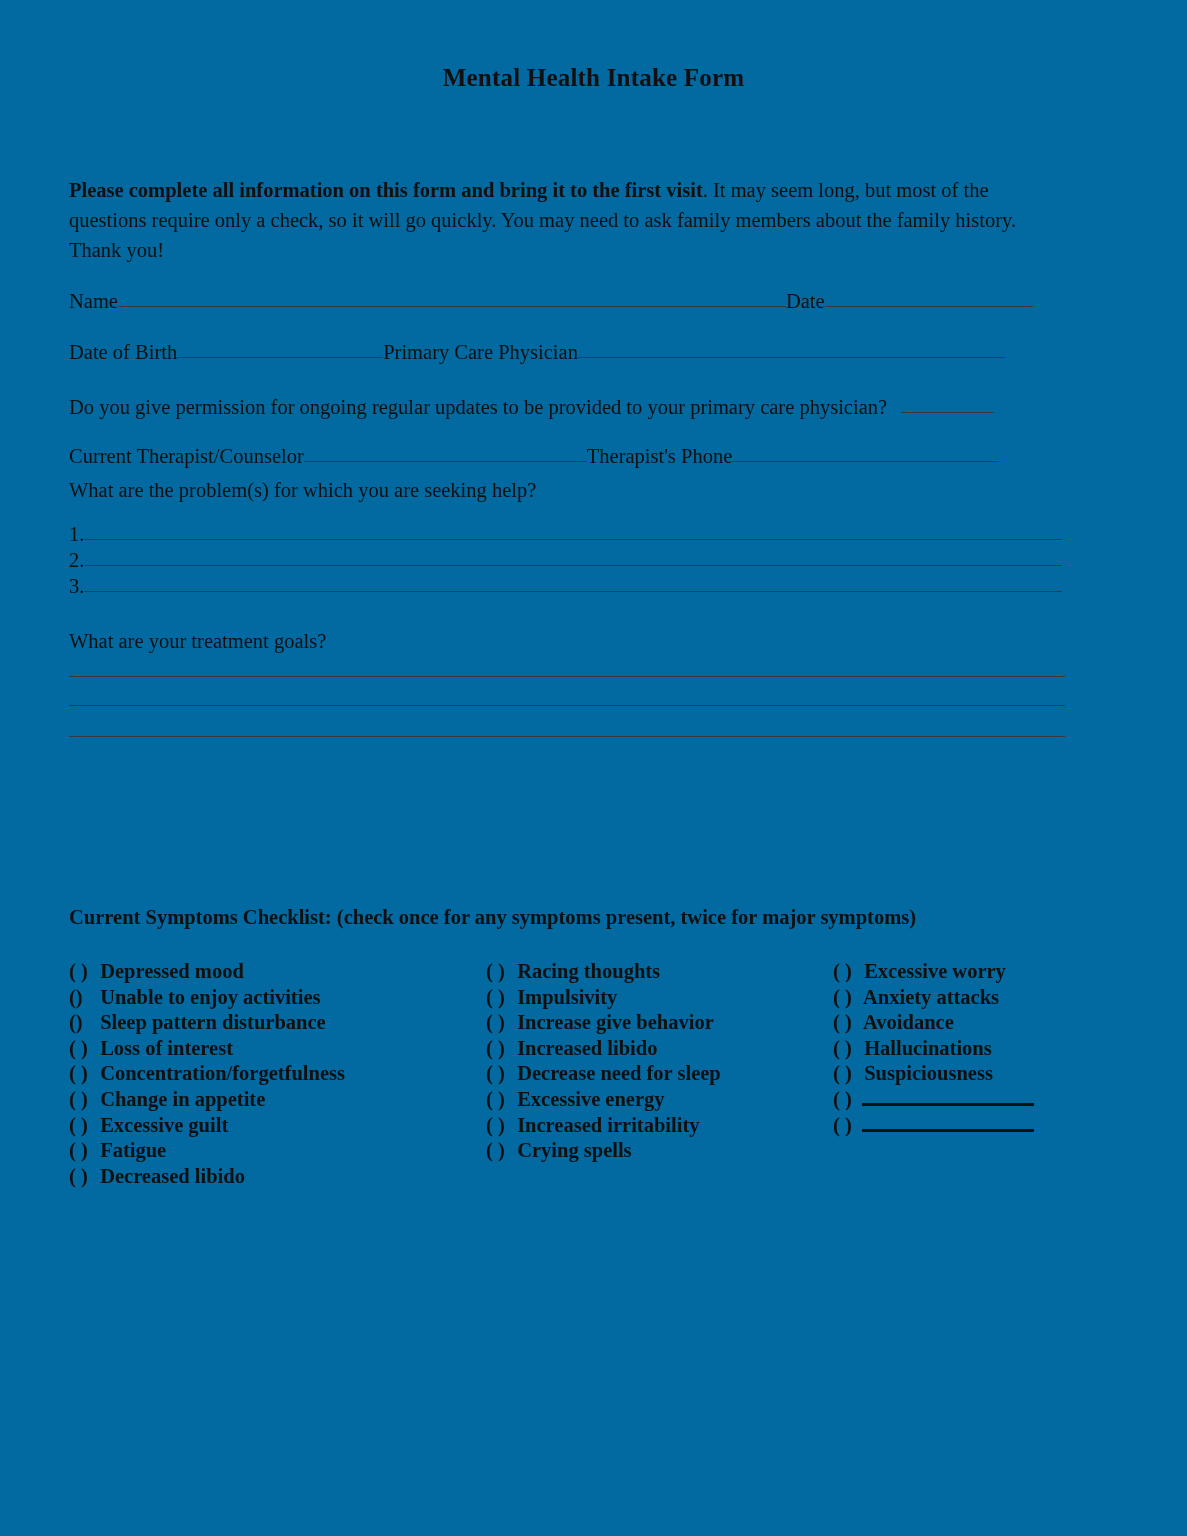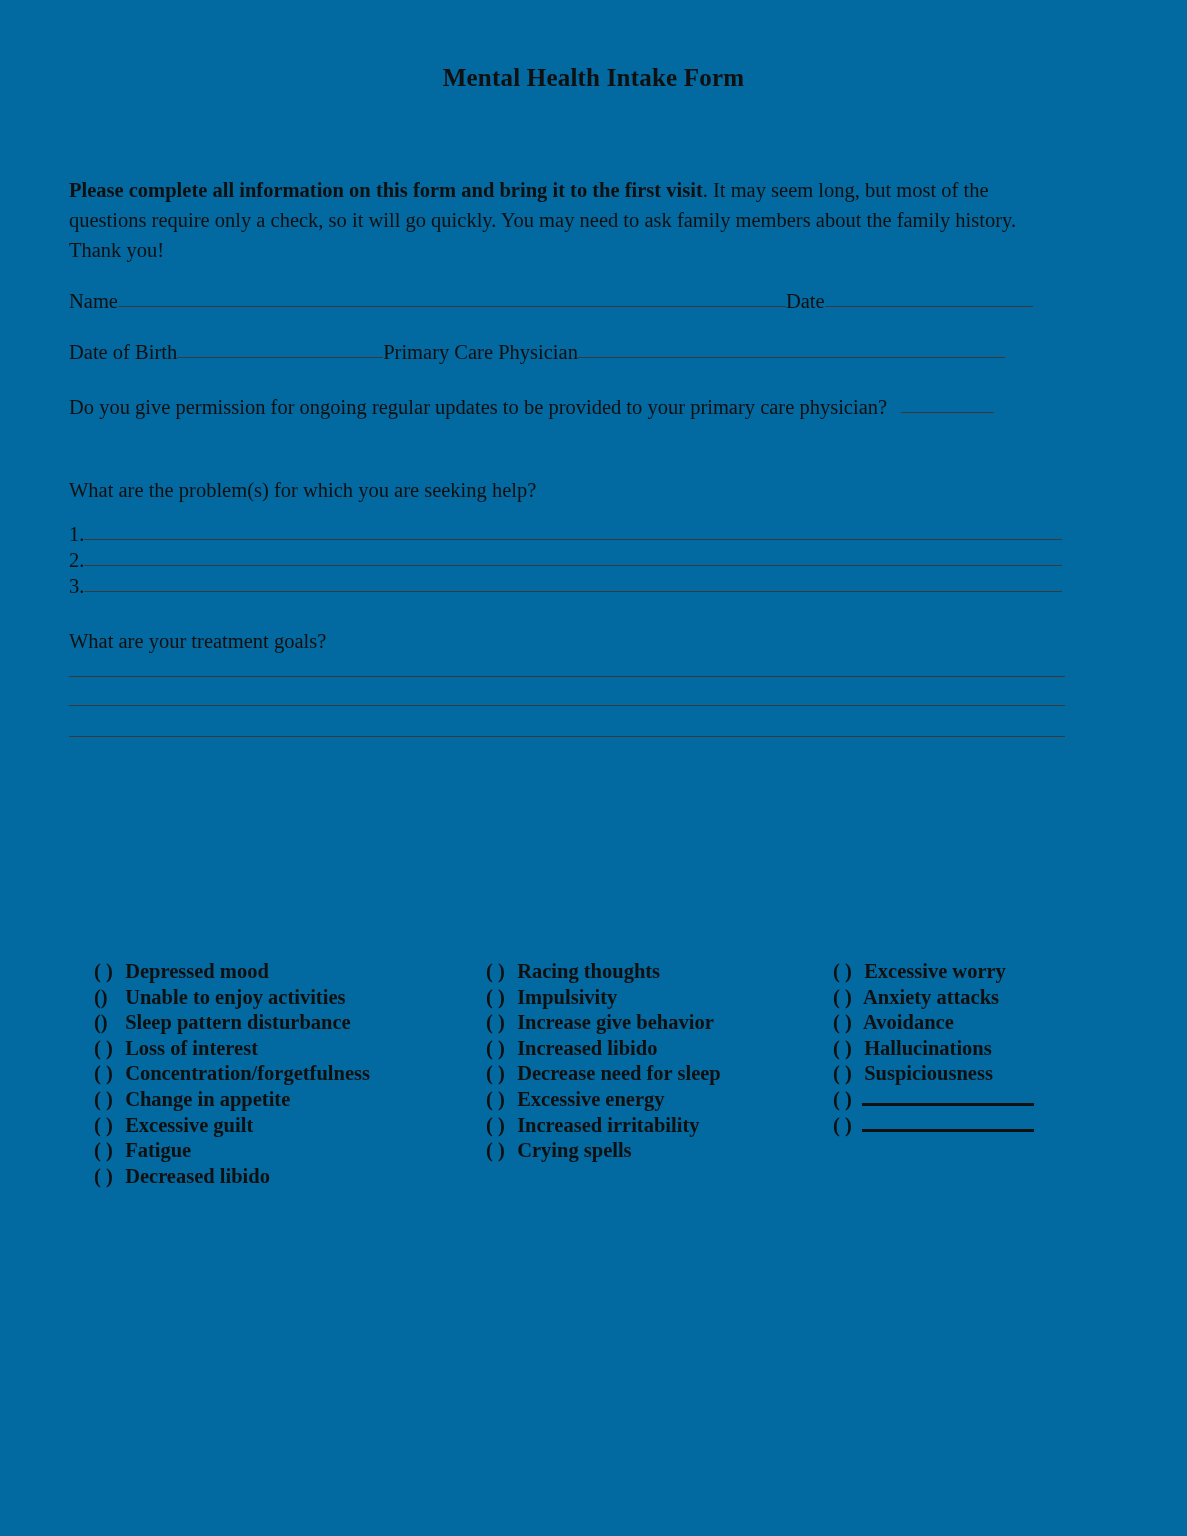--- a/index.html
+++ b/index.html
@@ -86,21 +86,21 @@
     left: 69px;
     top: 906px;
     font-size: 20.5px;
     font-weight: bold;
     white-space: nowrap;
   }
   .sym-col {
     position: absolute;
     top: 959px;
   }
-  .sym-col.c1 { left: 69px; margin-left: 25px; }
+  .sym-col.c1 { left: 69px; }
   .sym-col.c2 { left: 486px; }
   .sym-col.c3 { left: 833px; }
 
   .sym-item {
     font-size: 20.5px;
     font-weight: bold;
     line-height: 25.6px;
     white-space: nowrap;
   }
   .sym-box {
@@ -132,38 +132,42 @@
   </div>
 
   <div class="row" style="top:394px;">
     <span>Do you give permission for ongoing regular updates to be provided to your primary care physician?</span><span class="fill" style="width:93px;margin-left:14px;"></span>
   </div>
 
   <div class="row" style="top:339px;">
     <span>Date of Birth</span><span class="fill" style="width:206px;"></span><span>Primary Care Physician</span><span class="fill" style="width:427px;"></span>
   </div>
 
+  <div class="row" style="top:443px;">
+    <span>Current Therapist/Counselor</span><span class="fill" style="width:283px;"></span><span>Therapist's Phone</span><span class="fill" style="width:267px;"></span>
+  </div>
 
   <div class="row" style="top:477px;">What are the problem(s) for which you are seeking help?</div>
 
   <div class="numbered" style="top:521px;">
     <span>1.</span><span class="fill" style="width:978px;"></span>
   </div>
   <div class="numbered" style="top:547px;">
     <span>2.</span><span class="fill" style="width:978px;"></span>
   </div>
   <div class="numbered" style="top:573px;">
     <span>3.</span><span class="fill" style="width:978px;"></span>
   </div>
 
   <div class="row" style="top:628px;">What are your treatment goals?</div>
   <div class="ruleline" style="top:676px;"></div>
   <div class="ruleline" style="top:705px;"></div>
   <div class="ruleline" style="top:736px;"></div>
 
+  <div class="checklist-heading">Current Symptoms Checklist: (check once for any symptoms present, twice for major symptoms)</div>
 
   <div class="sym-col c1">
     <div class="sym-item"><span class="sym-box">( )</span> <span>Depressed mood</span></div>
     <div class="sym-item"><span class="sym-box">()</span> <span>Unable to enjoy activities</span></div>
     <div class="sym-item"><span class="sym-box">()</span> <span>Sleep pattern disturbance</span></div>
     <div class="sym-item"><span class="sym-box">( )</span> <span>Loss of interest</span></div>
     <div class="sym-item"><span class="sym-box">( )</span> <span>Concentration/forgetfulness</span></div>
     <div class="sym-item"><span class="sym-box">( )</span> <span>Change in appetite</span></div>
     <div class="sym-item"><span class="sym-box">( )</span> <span>Excessive guilt</span></div>
     <div class="sym-item"><span class="sym-box">(  )</span> <span>Fatigue</span></div>

